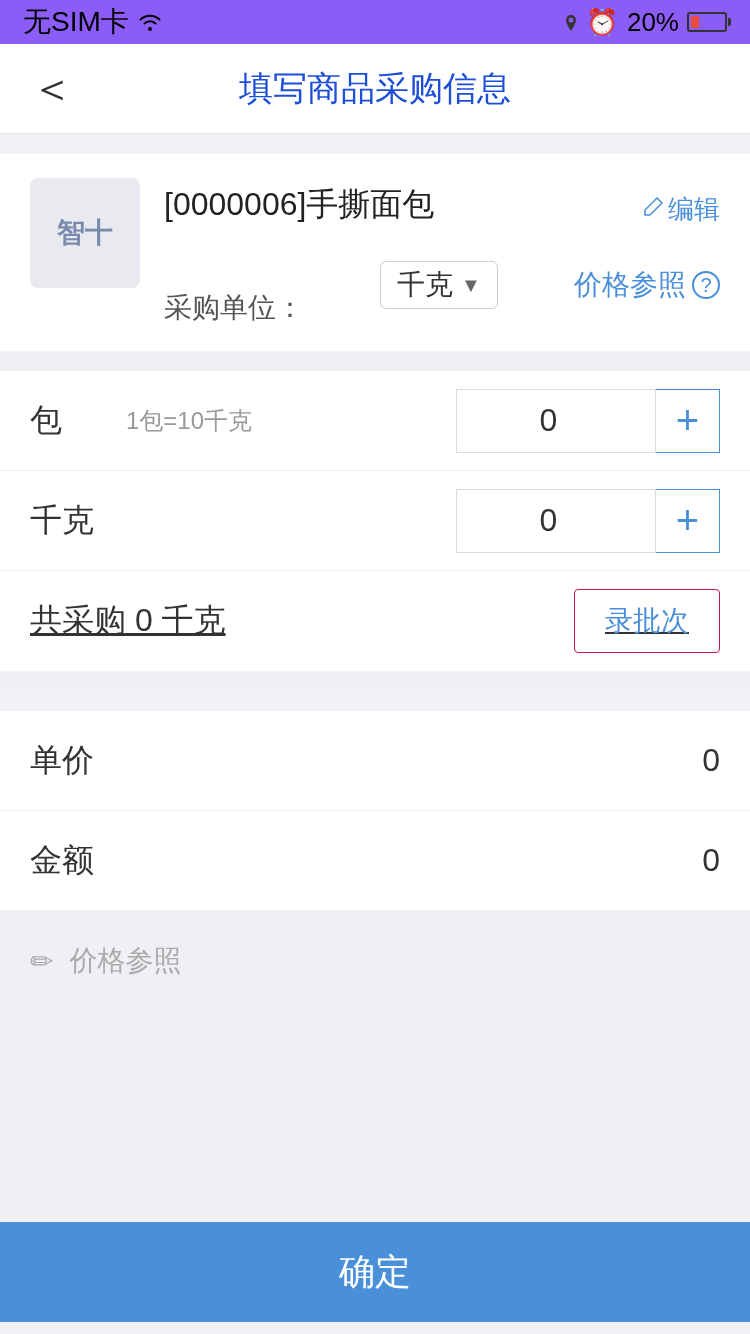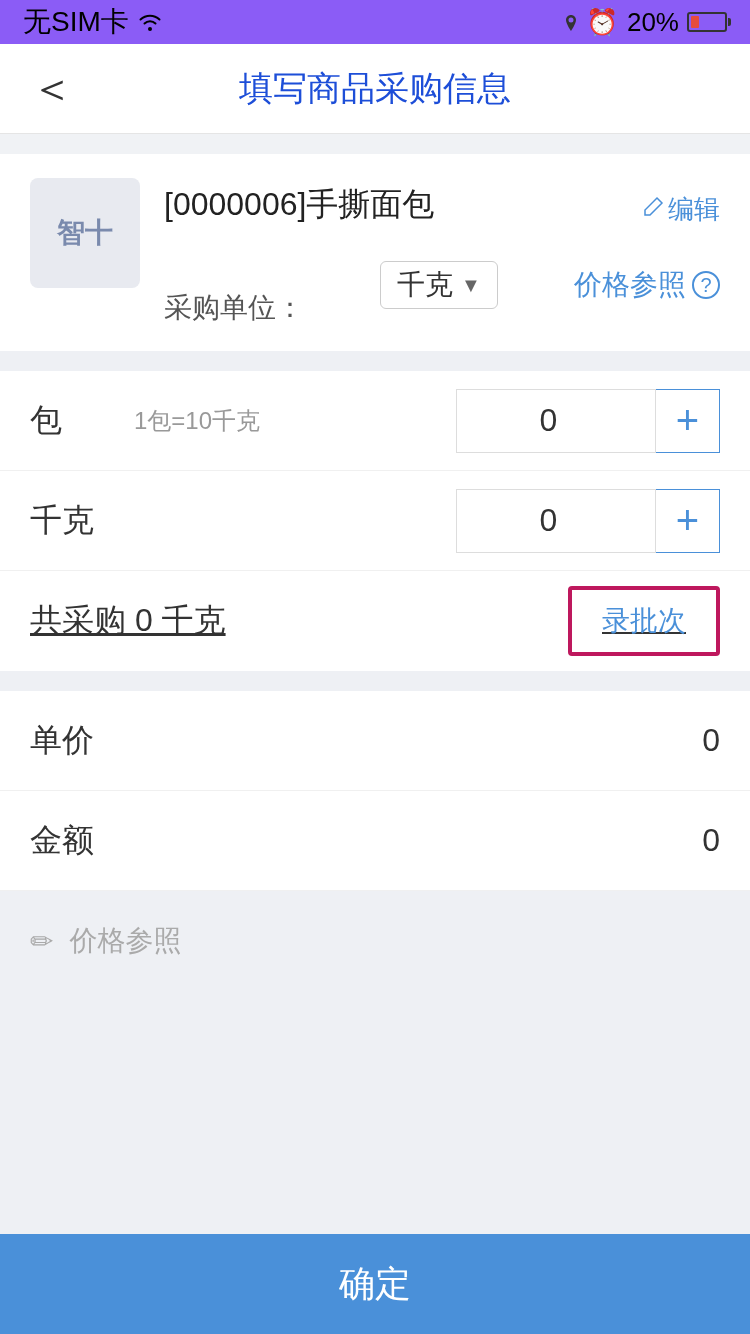--- a/index.html
+++ b/index.html
@@ -178,21 +178,21 @@
       border-bottom: 1px solid #f0f0f0;
     }
     .input-label {
       font-size: 32px;
       color: #333;
       min-width: 80px;
     }
     .input-sublabel {
       font-size: 24px;
       color: #999;
-      margin-left: 24px;
+      margin-left: 16px;
       flex: 1;
     }
     .input-control {
       display: flex;
       align-items: center;
       gap: 0;
     }
     .qty-input {
       width: 200px;
       height: 64px;
@@ -225,32 +225,33 @@
       padding: 0 30px;
       height: 100px;
       background: #fff;
       text-decoration: underline;
     }
     .summary-text {
       font-size: 32px;
       color: #333;
     }
     .record-btn {
-      border: 4px solid #be185d;
+      border: 1px solid #be185d;
       color: #4a90d9;
       font-size: 28px;
       padding: 12px 30px;
       background: #fff;
       cursor: pointer;
       border-radius: 4px;
     }
 
     
     .price-section {
       background: #fff;
+      margin-top: 20px;
     }
     .price-row {
       display: flex;
       align-items: center;
       justify-content: space-between;
       padding: 0 30px;
       height: 100px;
       border-bottom: 1px solid #f0f0f0;
     }
     .price-label {
@@ -292,21 +293,21 @@
       width: 750px;
       height: 100px;
       background: #4a90d9;
       color: #fff;
       font-size: 36px;
       display: flex;
       align-items: center;
       justify-content: center;
       cursor: pointer;
       position: fixed;
-      bottom: 0;
+      bottom: 12px;
       left: 0;
     }
 
     .page-wrapper {
       display: flex;
       flex-direction: column;
       min-height: 1334px;
       padding-bottom: 100px;
     }
   </style>

